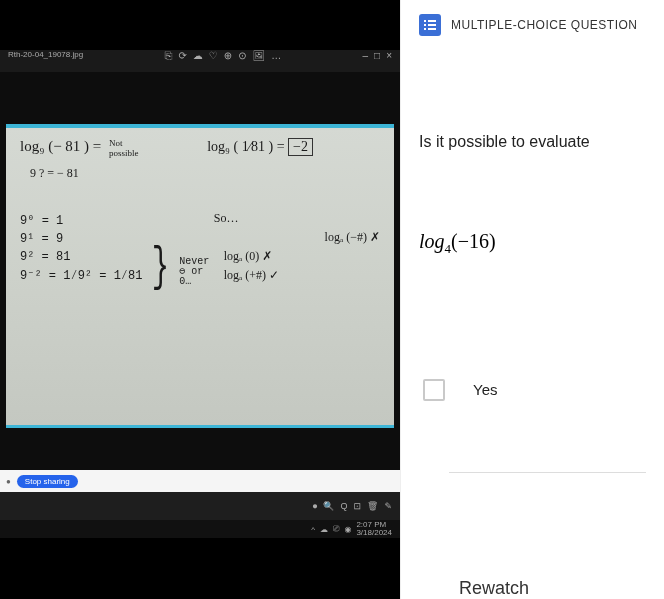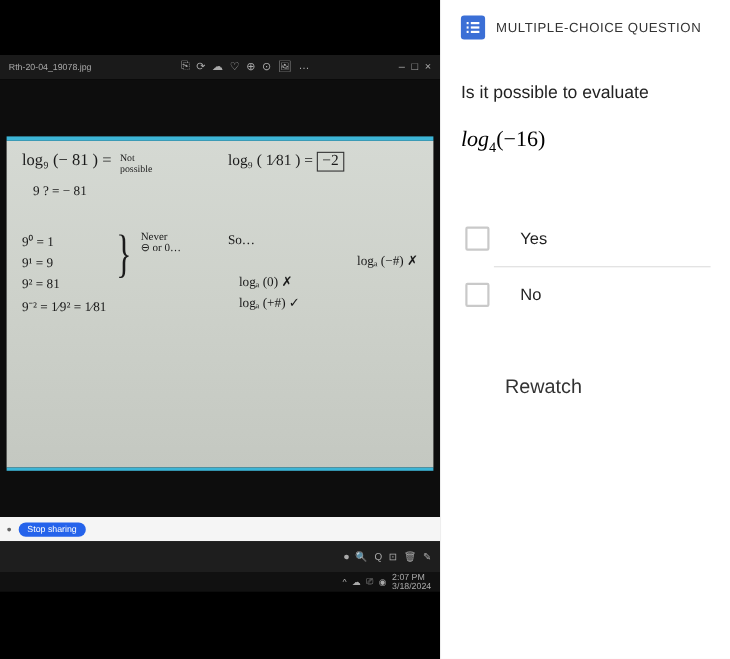--- a/index.html
+++ b/index.html
@@ -18,21 +18,21 @@
       flex-direction: column;
     }
     .app-titlebar {
       height: 50px;
       background: #000;
     }
     .app-toolbar {
       height: 22px;
       background: #1a1a1a;
       display: flex;
-      align-items: center;
+      align-items: flex-start;
       justify-content: space-between;
       padding: 0 8px;
       color: #aaa;
       font-size: 8px;
     }
     .toolbar-left { display: flex; gap: 4px; align-items: center; }
     .toolbar-center { display: flex; gap: 6px; font-size: 10px; }
     .toolbar-right { display: flex; gap: 6px; font-size: 10px; }
     .whiteboard-container {
       flex: 1;
@@ -56,21 +56,21 @@
     .wb-row1 { display: flex; justify-content: space-between; }
     .wb-left { width: 48%; }
     .wb-right { width: 48%; }
     .wb-line { margin-bottom: 4px; white-space: nowrap; }
     .boxed {
       border: 1.5px solid #333;
       padding: 0 4px;
       display: inline-block;
     }
     .wb-row2 { display: flex; justify-content: space-between; margin-top: 26px; }
-    .brace-col { display: flex; align-items: flex-start; }
+    .brace-col { display: flex; align-items: flex-end; font-family: Liberation Mono, monospace; }
     .brace {
       font-size: 48px;
       line-height: 40px;
       margin: 0 4px;
       transform: scaleX(0.6);
     }
     .never-text { font-size: 10px; line-height: 10px; }
     .bottom-bar {
       height: 30px;
       background: #0d0d0d;
@@ -105,20 +105,21 @@
     .black-remainder { flex: 1; background: #000; }
 
     .right-panel {
       width: 264px;
       height: 599px;
       background: #fff;
       padding: 14px 18px 0 18px;
       display: flex;
       flex-direction: column;
       border-left: 1px solid #eee;
+      justify-content: space-between;
     }
     .mc-header {
       display: flex;
       align-items: center;
       gap: 10px;
       margin-bottom: 40px;
     }
     .mc-icon {
       width: 22px;
       height: 22px;
@@ -304,19 +305,15 @@
 
   <div class="math-expr">
     <span>log</span><sub>4</sub><span class="args">(−16)</span>
   </div>
 
   <div class="choice-row">
     <div class="choice-box"></div>
     <div class="choice-label">Yes</div>
   </div>
   <div class="divider-curve"></div>
-  <div class="choice-row">
-    <div class="choice-box"></div>
-    <div class="choice-label">No</div>
-  </div>
 
   <div class="rewatch">Rewatch</div>
 </div>
 
 </body></html>

